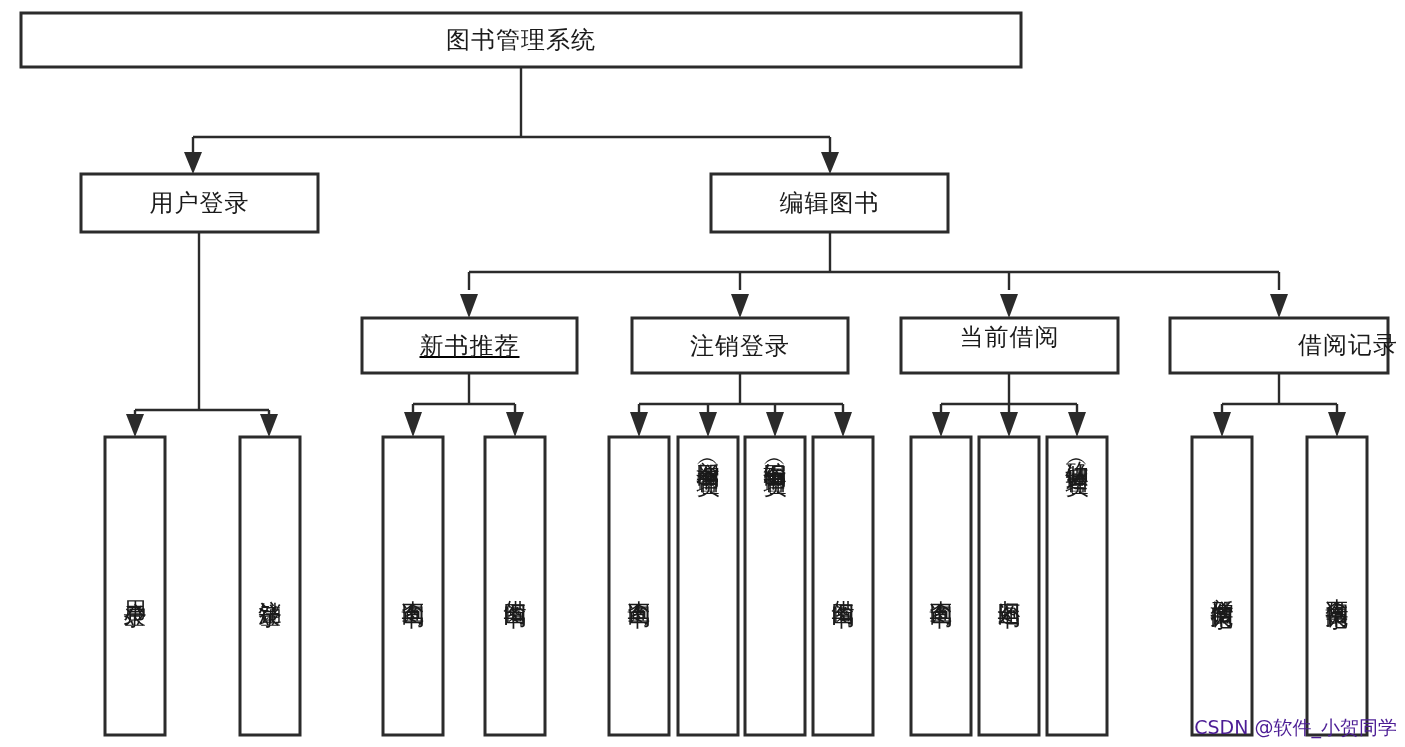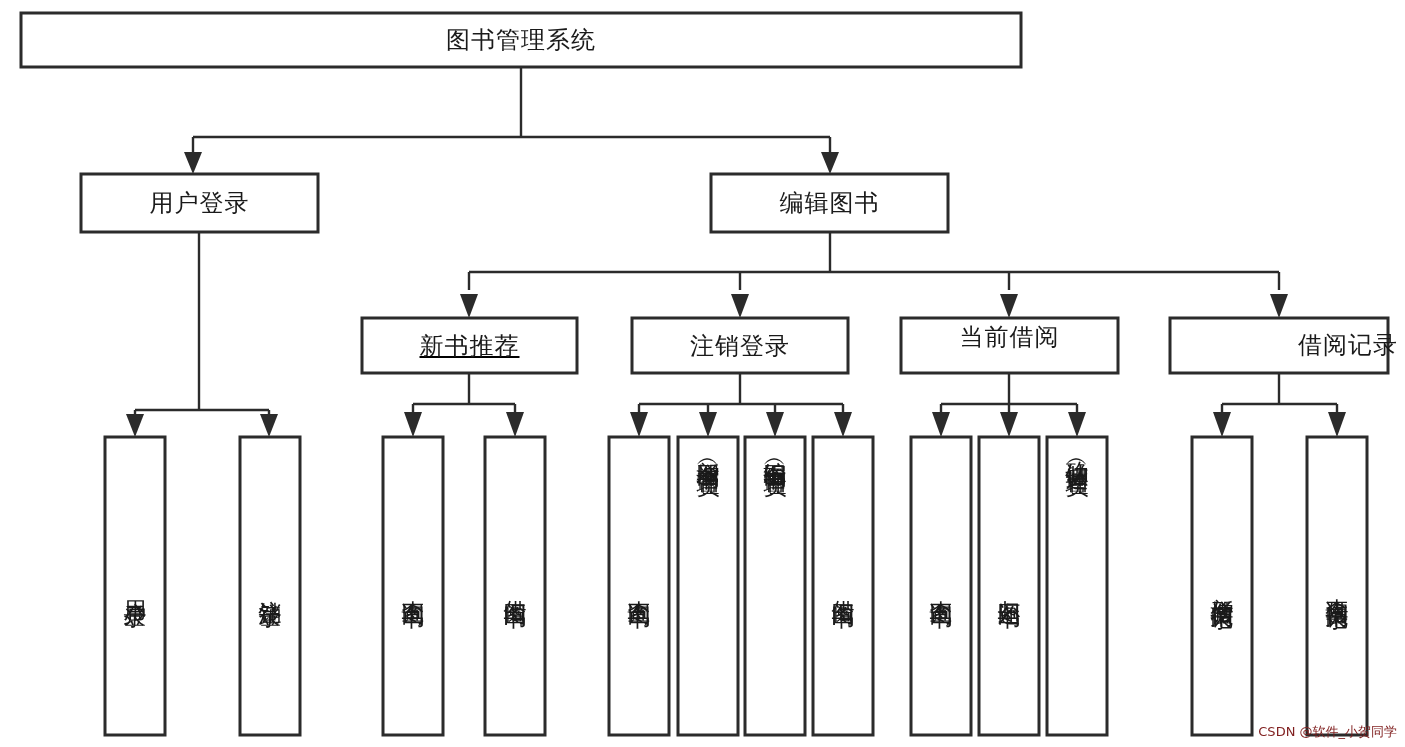--- a/index.html
+++ b/index.html
@@ -74,22 +74,22 @@
     font-size: 24px;
     color: #1a1a1a;
     white-space: nowrap;
     letter-spacing: 1px;
   }
   #watermark {
     position: absolute;
     right: 8px;
     bottom: 6px;
     font-family: "DejaVu Sans", "Liberation Sans", sans-serif;
-    font-size: 13px;
-    color: #7f1d1d;
+    font-size: 19px;
+    color: #4c1d95;
     white-space: nowrap;
     pointer-events: none;
   }
 </style>
 </head>
 <body>
 
 <div id="diagram-root">
 
   <svg id="tree-svg" viewBox="0 0 1405 747">

